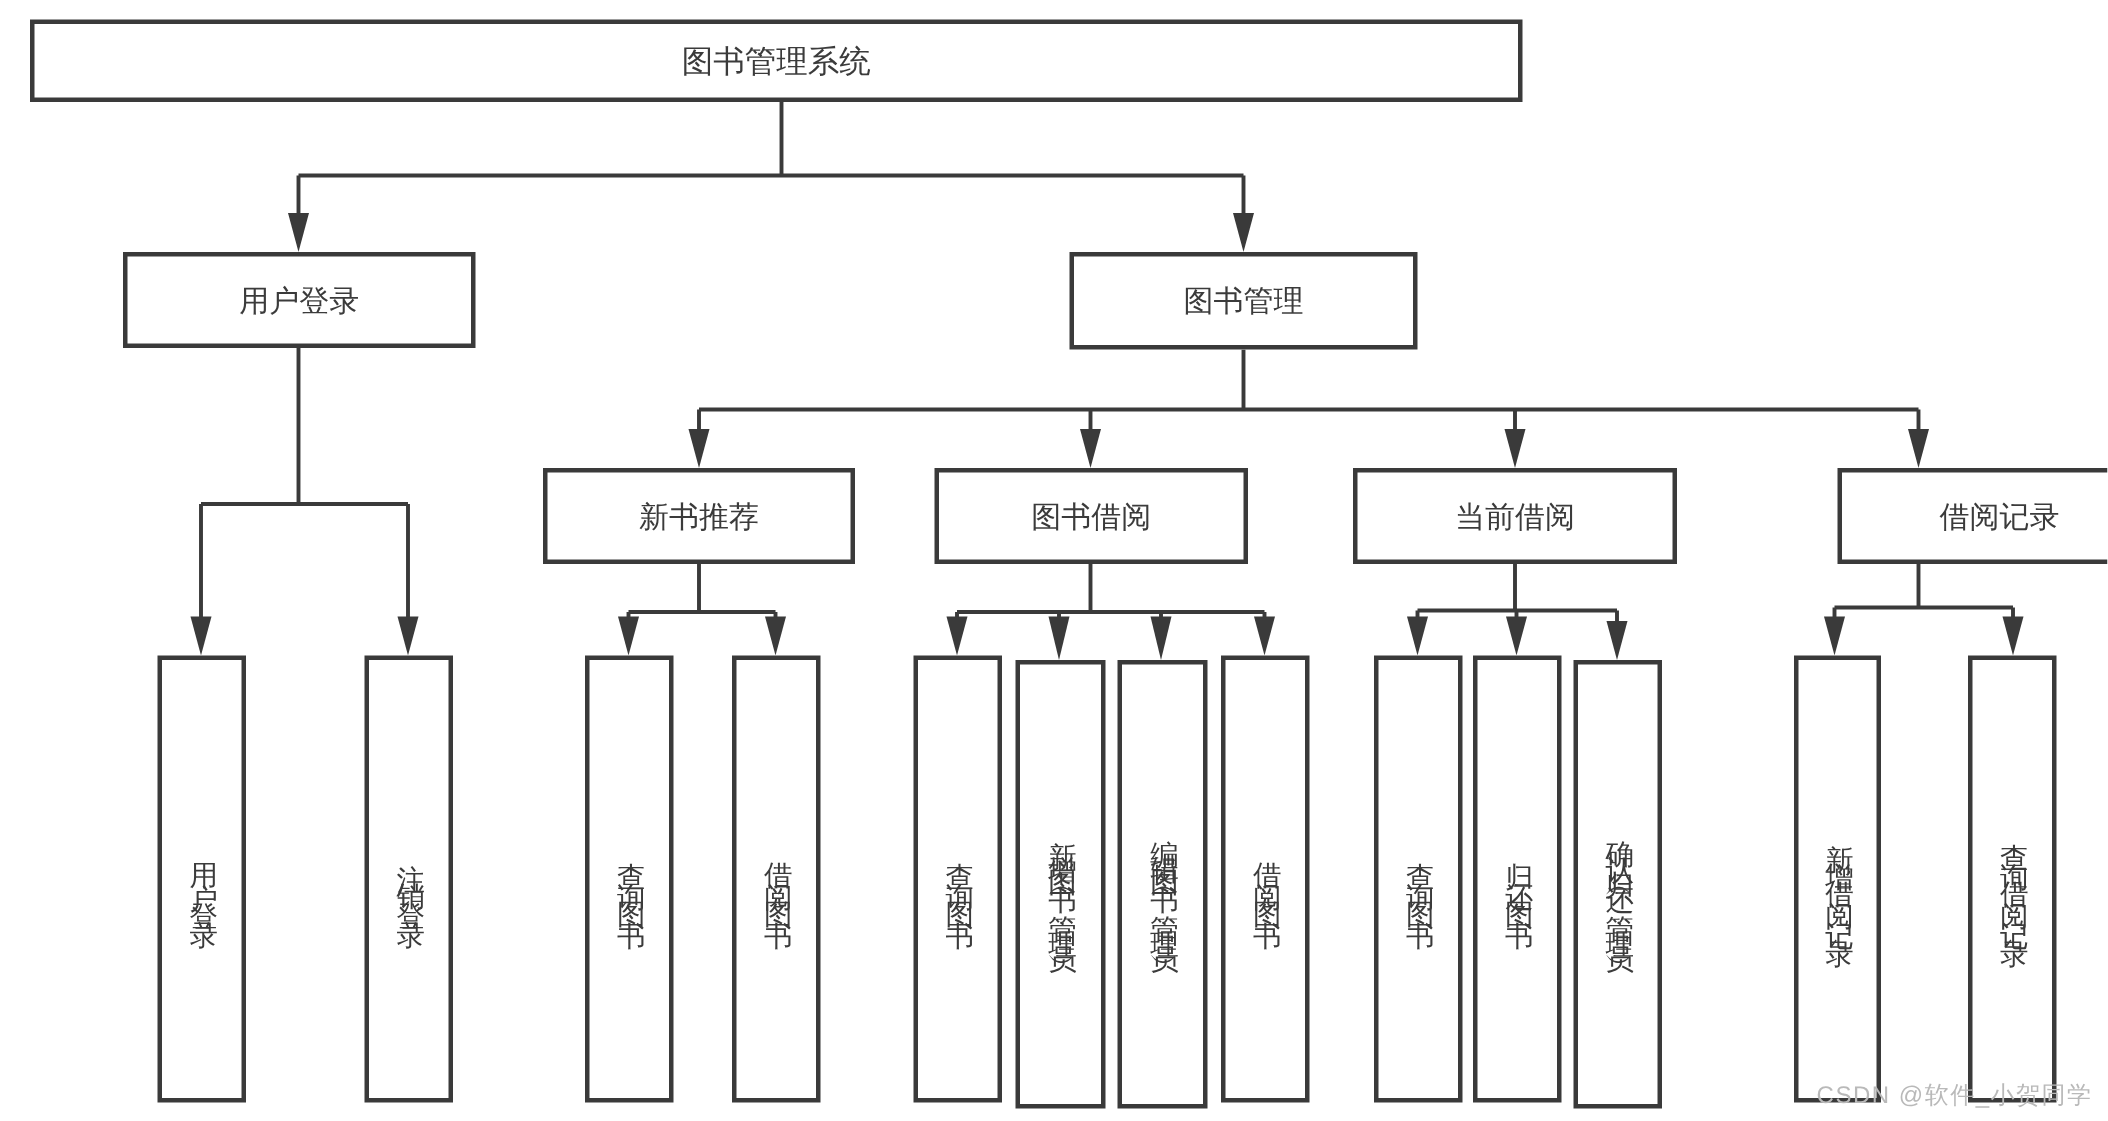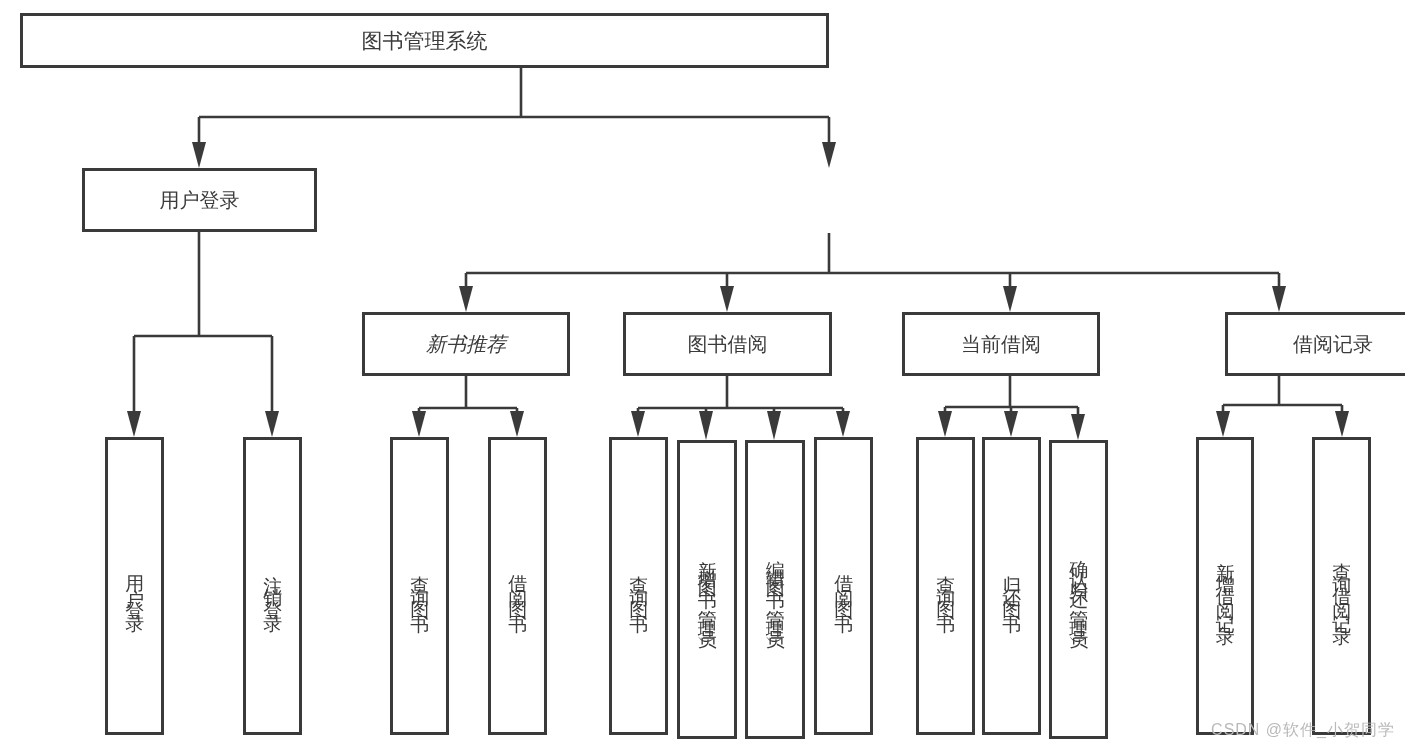--- a/index.html
+++ b/index.html
@@ -16,21 +16,21 @@
     position:absolute;
     box-sizing:border-box;
     background:#ffffff;
     border:3px solid #3a3a3a;
     display:flex;
     align-items:center;
     justify-content:center;
     z-index:2;
     color:#3b3b3b;
   }
-  .lvl1{left:20px;top:13px;width:809px;height:55px;font-size:21px;}
+  .lvl1{left:20px;top:13px;width:995px;height:55px;font-size:21px;}
   .lvl2,.lvl3{font-size:20px;}
   .leaf{top:437px;height:298px;}
   .leaf.admin{top:440px;height:299px;}
   .leaf span{
     writing-mode:vertical-rl;
     text-orientation:mixed;
     letter-spacing:13px;
     font-size:19px;
     line-height:1.4;
     white-space:nowrap;
@@ -94,28 +94,31 @@
     </g>
   </svg>
 
   <div class="box lvl1">
     <span>图书管理系统</span>
   </div>
 
   <div class="box lvl2" style="left:82px;top:168px;width:235px;height:64px;">
     <span>用户登录</span>
   </div>
+  <div class="box lvl2" style="left:713px;top:168px;width:232px;height:65px;">
+    <span>图书管理</span>
+  </div>
 
-  <div class="box lvl3" style="left:362px;top:312px;width:208px;height:64px;font-style:italic;">
+  <div class="box lvl3" style="left:362px;top:312px;width:208px;height:64px;">
     <span>新书推荐</span>
   </div>
   <div class="box lvl3" style="left:623px;top:312px;width:209px;height:64px;font-family:Liberation Mono, monospace;">
     <span>图书借阅</span>
   </div>
-  <div class="box lvl3" style="left:902px;top:312px;width:198px;height:64px;">
+  <div class="box lvl3" style="left:902px;top:312px;width:216px;height:64px;">
     <span>当前借阅</span>
   </div>
   <div class="box lvl3" style="left:1225px;top:312px;width:216px;height:64px;">
     <span>借阅记录</span>
   </div>
 
   <div class="box leaf" style="left:105px;width:59px;">
     <span>用户登录</span>
   </div>
   <div class="box leaf" style="left:243px;width:59px;">

